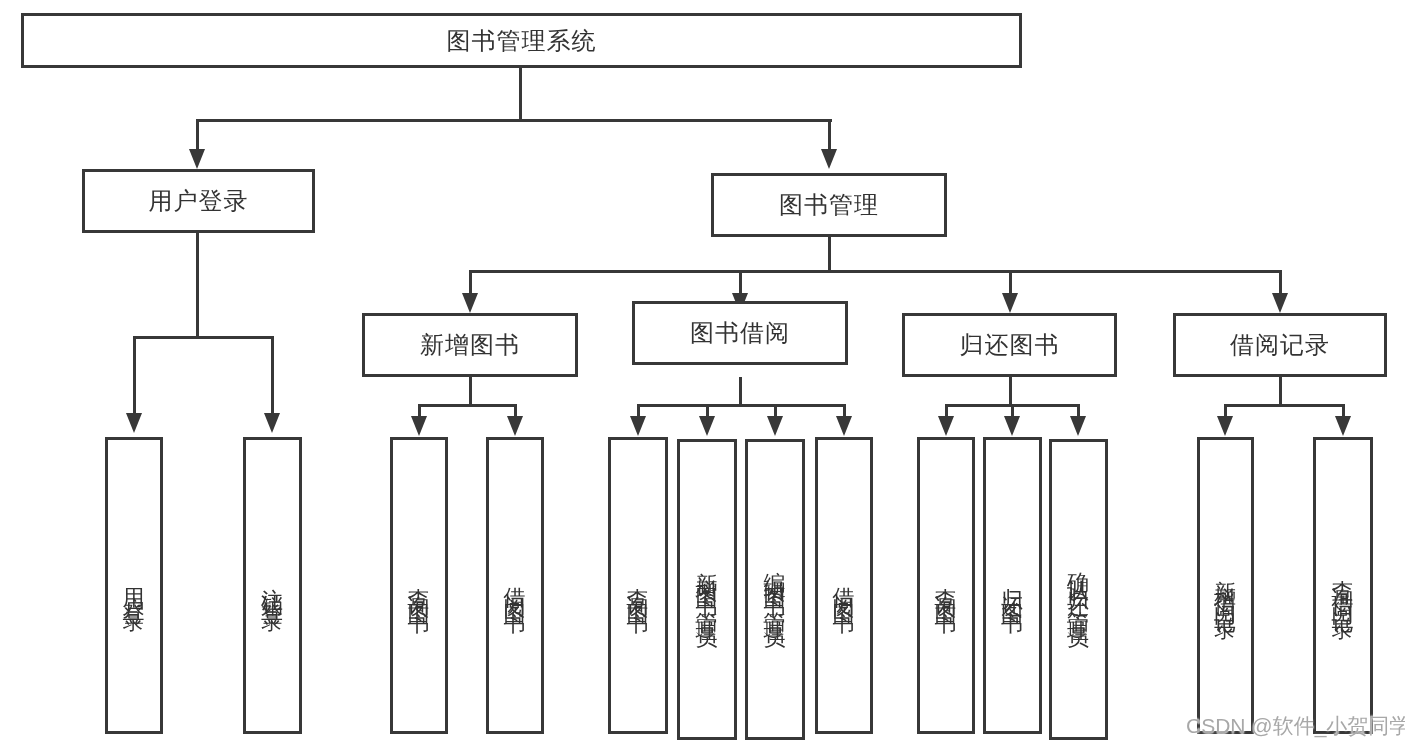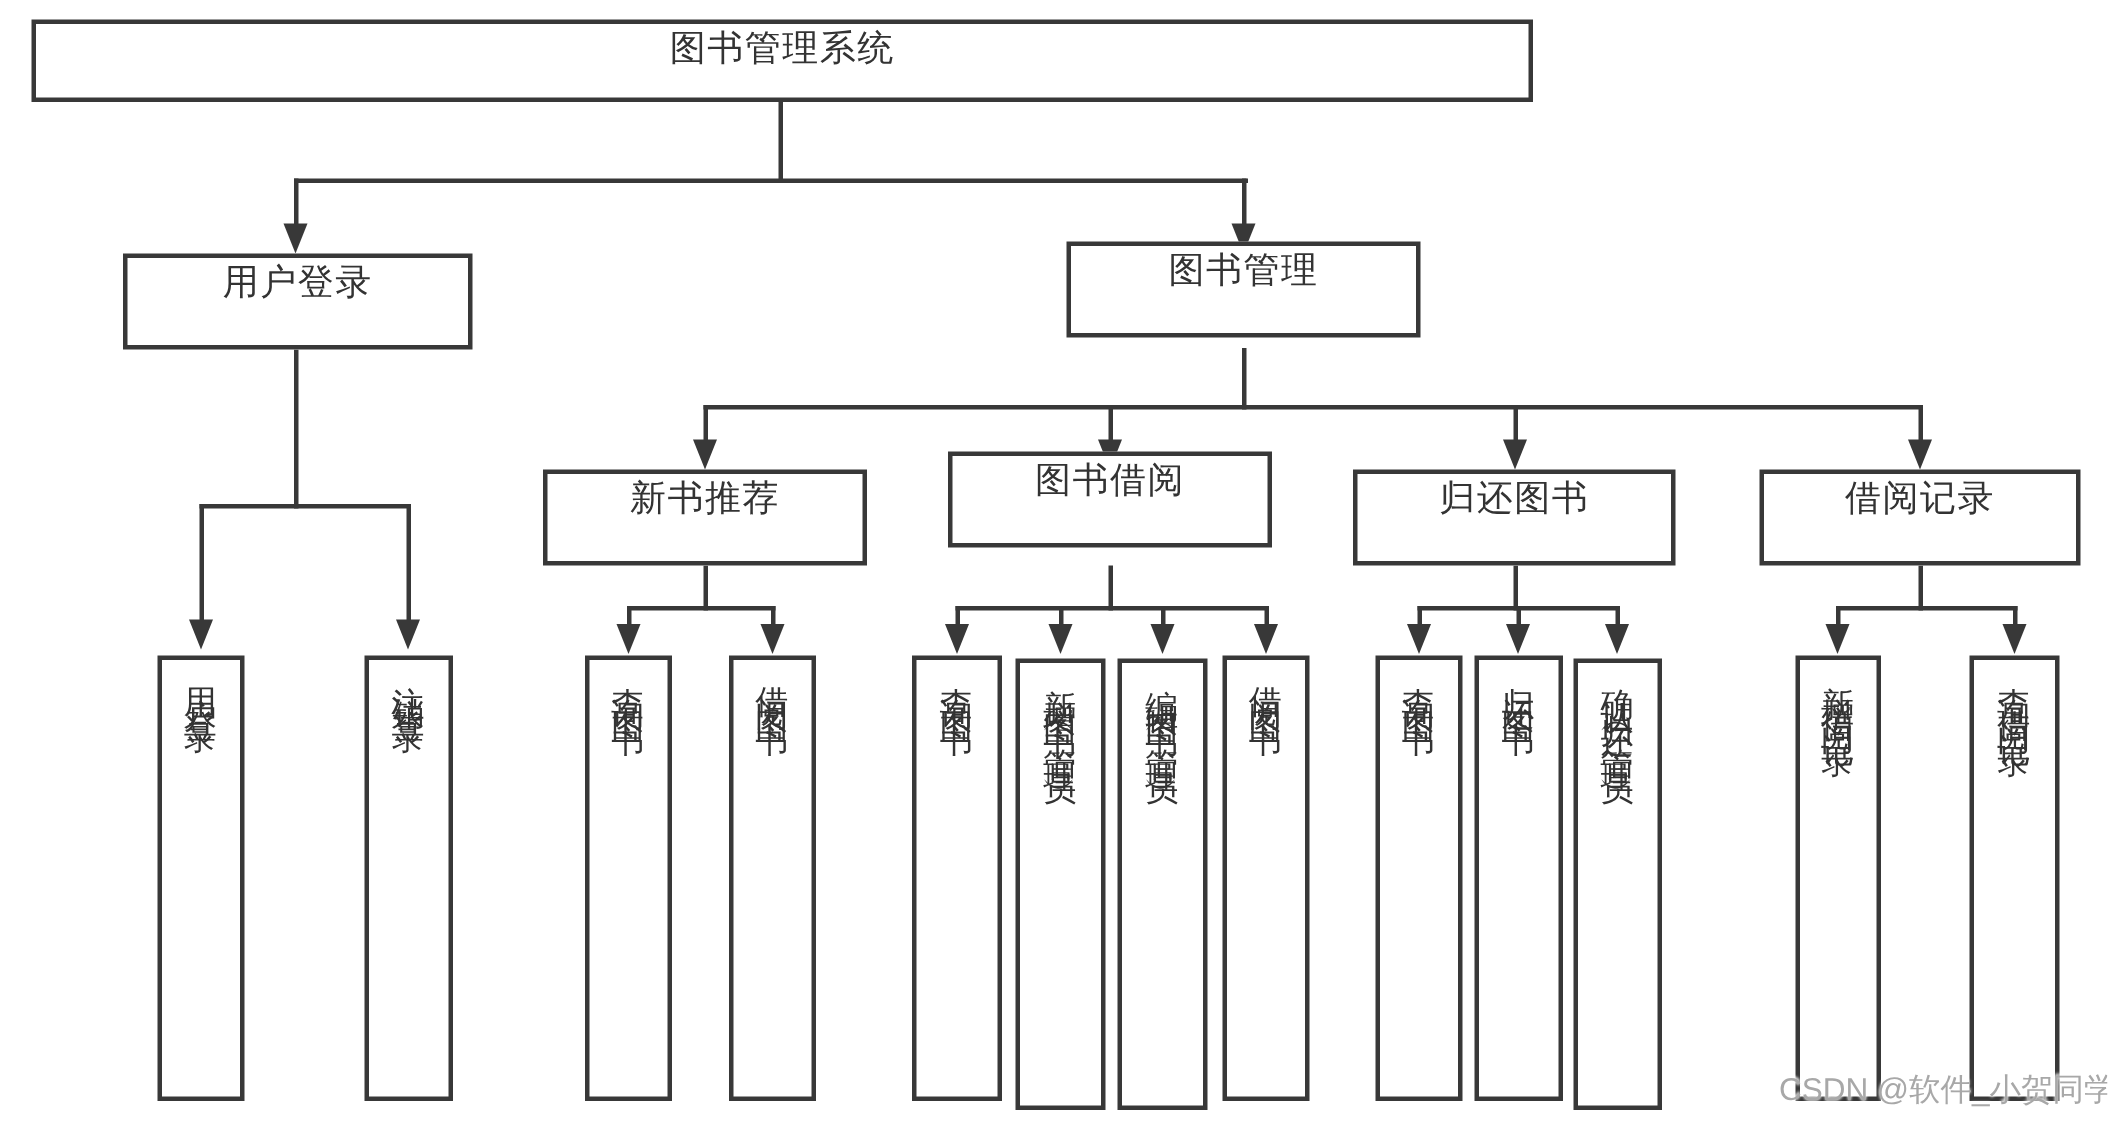--- a/index.html
+++ b/index.html
@@ -9,21 +9,21 @@
     --wm:#a8a8a8;
   }
   html,body{margin:0;padding:0;background:var(--bg);}
   .canvas{
     position:relative;width:1405px;height:747px;background:var(--bg);
     font-family:"Liberation Sans","DejaVu Sans",sans-serif;color:var(--text);
     overflow:hidden;
   }
   .box{
     position:absolute;box-sizing:border-box;border:3px solid var(--line);
-    background:var(--bg);display:flex;align-items:flex-start;justify-content:center;
+    background:var(--bg);display:flex;align-items:center;justify-content:center;
     font-size:24px;letter-spacing:1px;
   }
   .leaf .vtext{
     writing-mode:vertical-rl;text-orientation:mixed;
     font-size:22px;letter-spacing:8px;line-height:1.05;
   }
   .h{position:absolute;height:3px;background:var(--line);}
   .v{position:absolute;width:3px;background:var(--line);}
   .ah{
     position:absolute;width:0;height:0;
@@ -100,26 +100,26 @@
   <div class="ah" style="left:1217px;top:416px"></div>
   <div class="ah" style="left:1335px;top:416px"></div>
 
   <div class="box" style="left:21px;top:13px;width:1001px;height:55px">
     <span>图书管理系统</span>
   </div>
 
   <div class="box" style="left:82px;top:169px;width:233px;height:64px">
     <span>用户登录</span>
   </div>
-  <div class="box" style="left:711px;top:161px;width:236px;height:64px">
+  <div class="box" style="left:711px;top:173px;width:236px;height:64px">
     <span>图书管理</span>
   </div>
 
   <div class="box" style="left:362px;top:313px;width:216px;height:64px">
-    <span>新书推荐</span>
+    <span>新增图书</span>
   </div>
   <div class="box" style="left:632px;top:301px;width:216px;height:64px">
     <span>图书借阅</span>
   </div>
   <div class="box" style="left:902px;top:313px;width:215px;height:64px">
     <span>归还图书</span>
   </div>
   <div class="box" style="left:1173px;top:313px;width:214px;height:64px">
     <span>借阅记录</span>
   </div>

